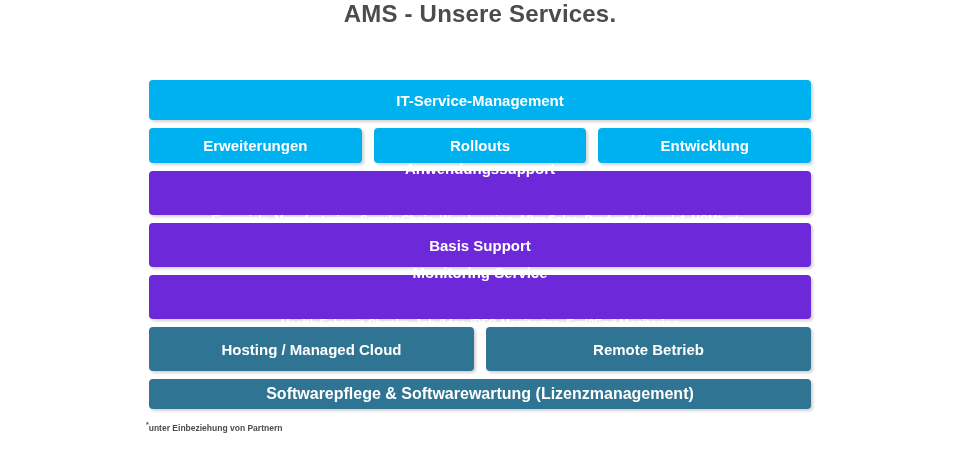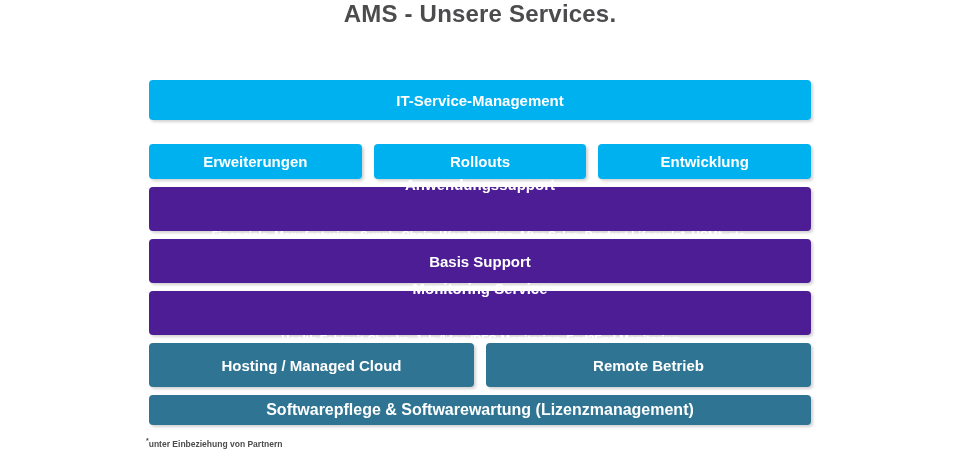--- a/index.html
+++ b/index.html
@@ -29,32 +29,32 @@
     color: #ffffff;
     display: flex;
     flex-direction: column;
     align-items: center;
     justify-content: center;
     text-align: left;
     box-shadow: 2px 2px 3px rgba(0,0,0,0.18);
     font-weight: bold;
   }
   .cyan { background: #00b1f0; }
-  .green { background: #4c1d95; }
+  .green { background: #6d28d9; }
   .dark  { background: #2f7593; }
   .h40 { height: 40px; }
   .h35 { height: 35px; }
   .h44 { height: 44px; }
   .h43 { height: 30px; }
   .row {
     display: flex;
     gap: 12px;
   }
   .row > .block { flex: 1; }
-  .row-level2 { margin-top: 16px; }
+  .row-level2 { margin-top: 0; }
   .block-label { font-size: 15px; }
   .block-label-lg { font-size: 16px; }
   .block-title {
     font-size: 15px;
     line-height: 19px;
   }
   .block-subtitle {
     font-size: 11.5px;
     line-height: 15px;
     margin-top: 34px;

